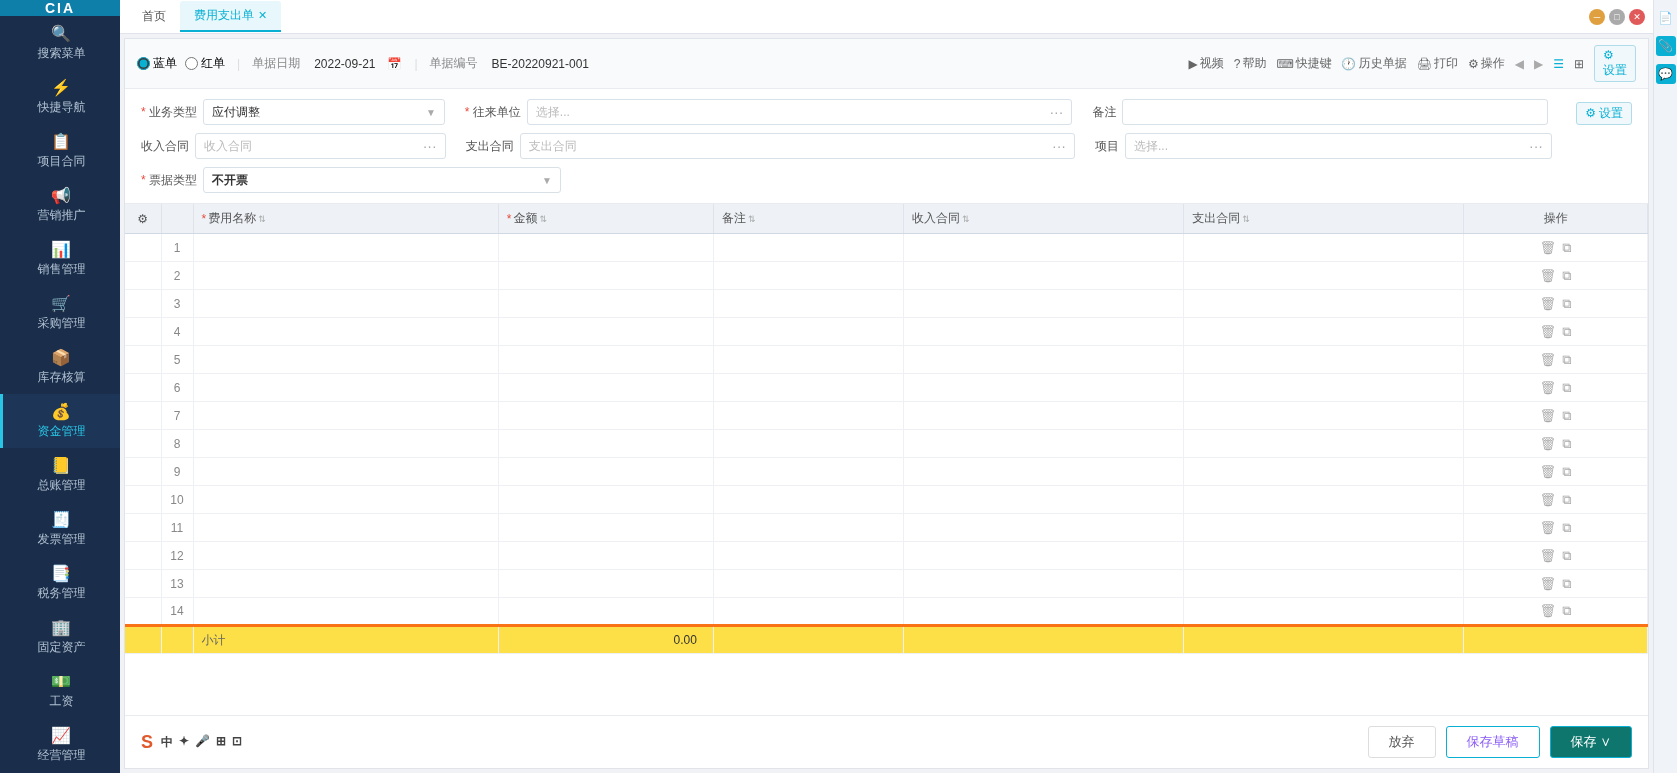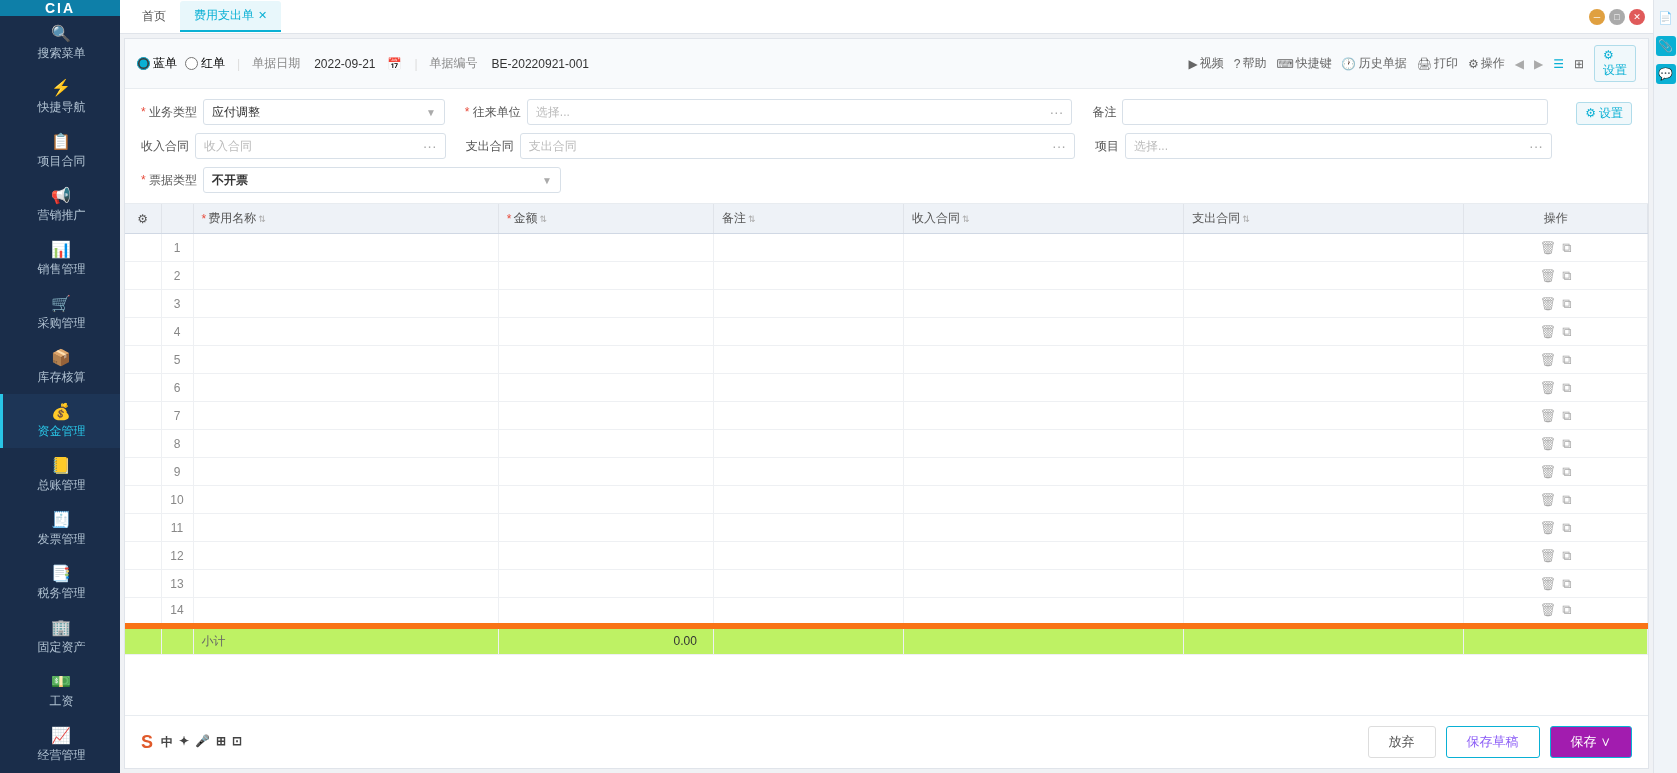--- a/index.html
+++ b/index.html
@@ -191,22 +191,22 @@
       height: 28px;
       color: #333;
       font-size: 12px;
     }
     tbody td.row-num { text-align: center; color: #888; }
     tbody td.action-cell { text-align: center; }
     tbody td.action-cell .act-icons { display: flex; justify-content: center; gap: 6px; }
     .act-icon { color: #aaa; cursor: pointer; font-size: 13px; }
 
     .subtotal-row {
-      background: #bef264;
-      border-top: 6px solid #f97316;
+      background: #fde047;
+      border-top: 3px solid #f97316;
     }
     .subtotal-row td {
       padding: 4px 8px;
       color: #666;
       font-size: 12px;
     }
     .subtotal-row .amount { color: #333; font-weight: 500; text-align: right; padding-right: 16px; }
 
     
     .bottom-bar {
@@ -231,21 +231,21 @@
     .branding .icons { display: flex; gap: 6px; color: #444; font-size: 16px; }
     .btn {
       padding: 6px 20px;
       border-radius: 3px;
       cursor: pointer;
       font-size: 13px;
       border: 1px solid #ddd;
     }
     .btn-abandon { background: #fff; color: #555; }
     .btn-draft { background: #fff; color: #8b5cf6; border-color: #0ab0d4; }
-    .btn-save { background: #a21caf; color: #fff; border-color: #0ab0d4; }
+    .btn-save { background: #0f766e; color: #fff; border-color: #0ab0d4; }
 
     
     .right-panel {
       width: 24px;
       background: #f0f4f8;
       display: flex;
       flex-direction: column;
       align-items: center;
       gap: 8px;
       padding: 8px 2px;

